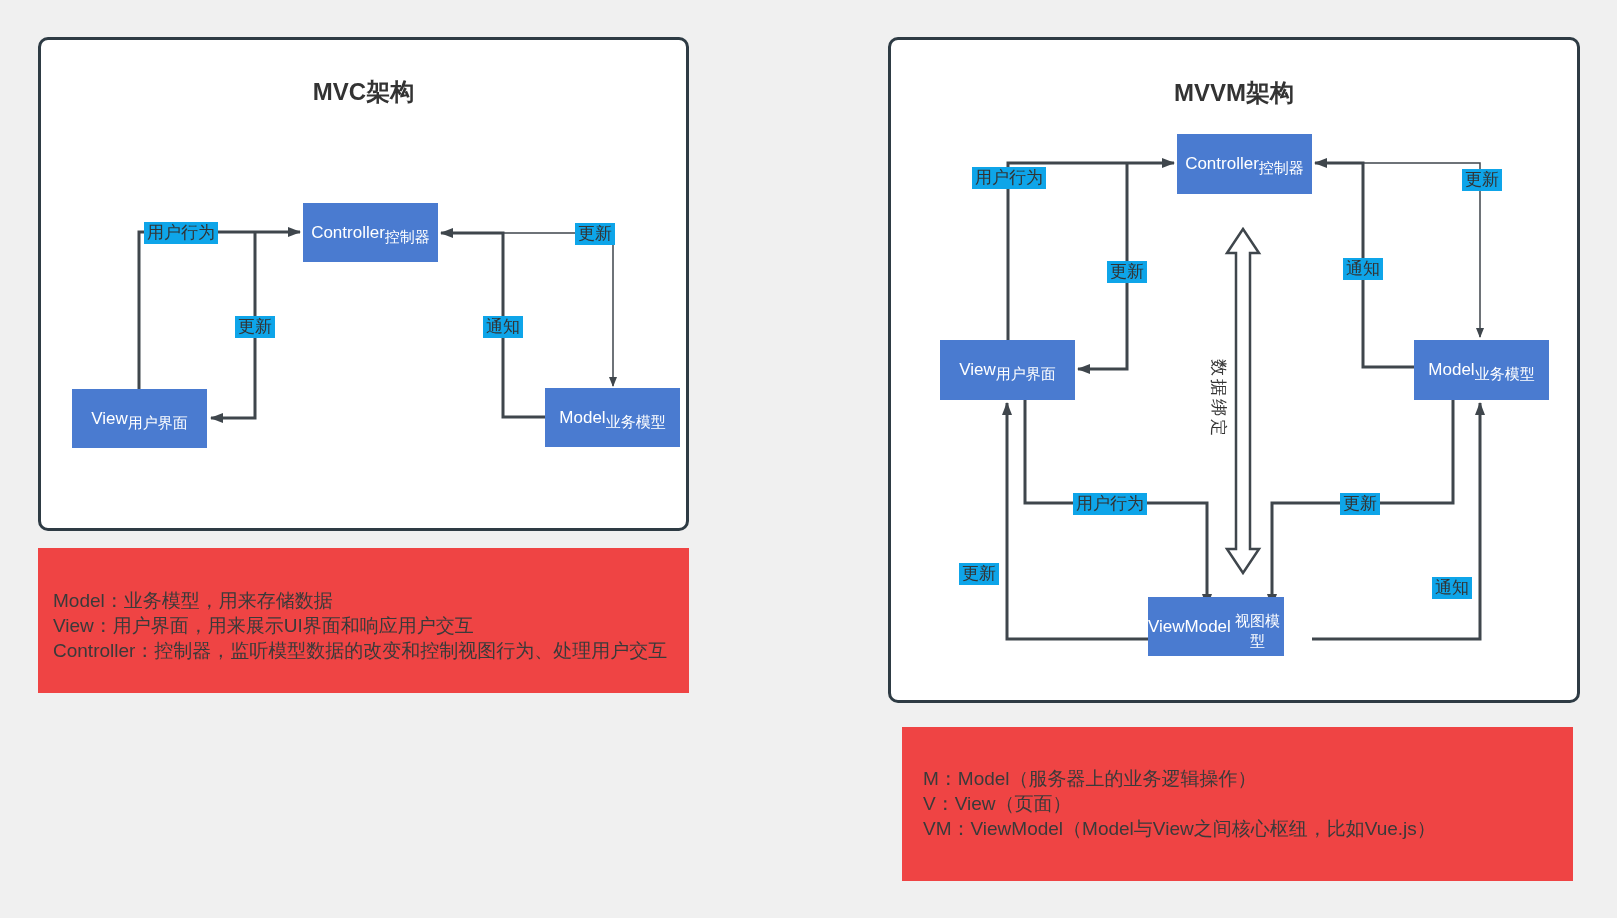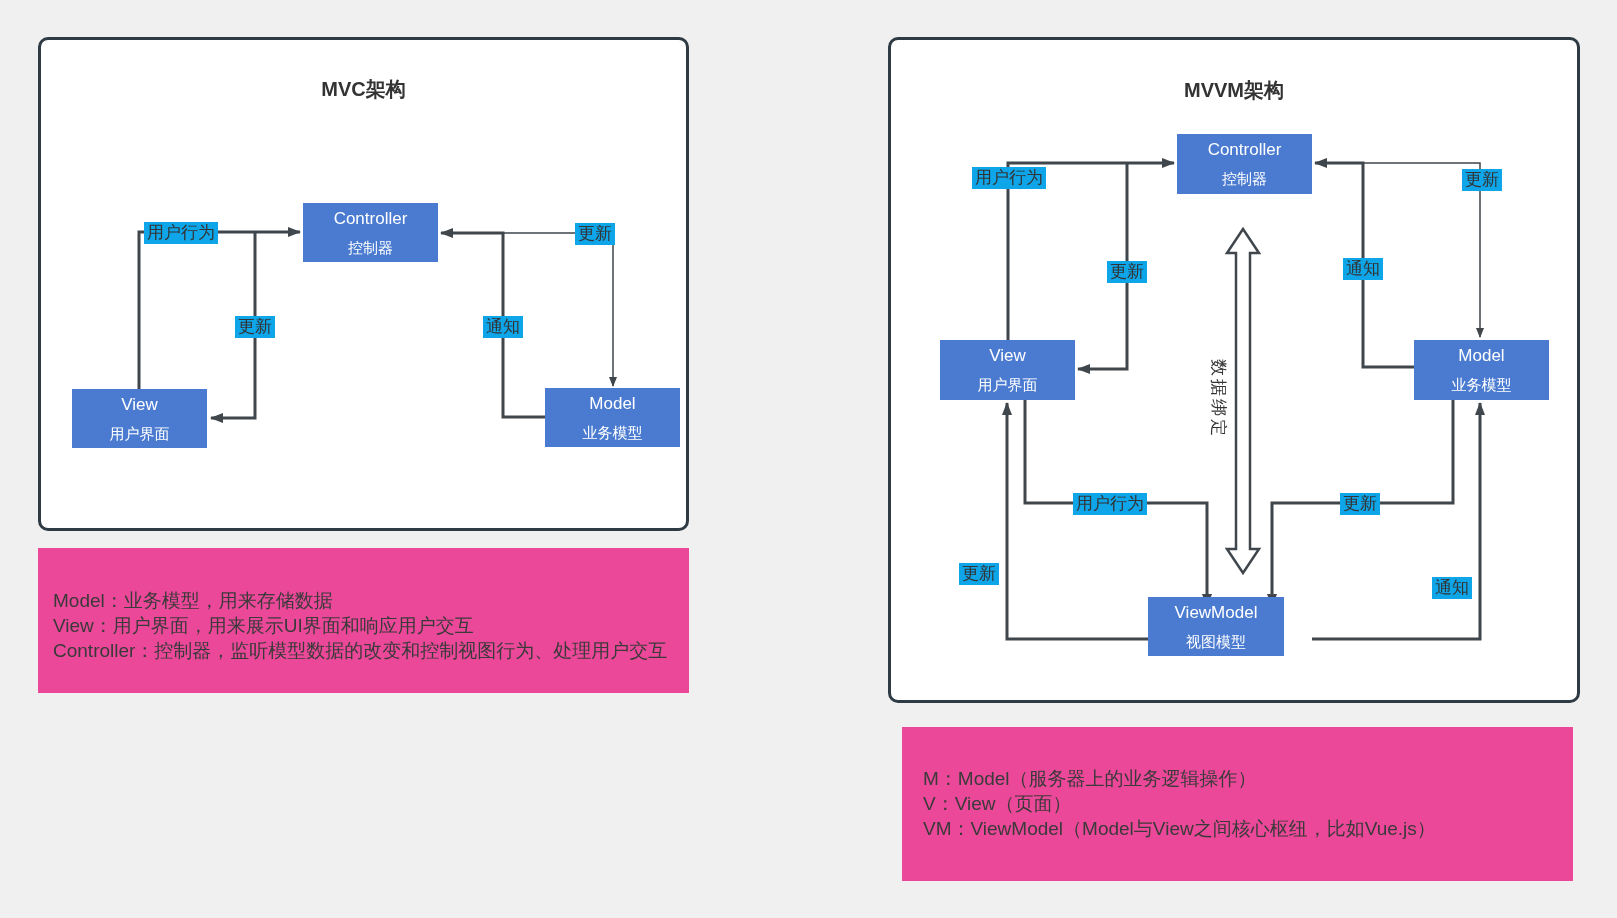--- a/index.html
+++ b/index.html
@@ -15,43 +15,43 @@
     background:var(--panel-bg,#ffffff);
     border:3px solid var(--panel-border,#2e3b44);
     border-radius:10px;
   }
   .edges-layer{position:absolute;left:0;top:0;pointer-events:none;}
   .e-thick{fill:none;stroke:var(--line,#3f464c);stroke-width:3px;}
   .e-thin{fill:none;stroke:var(--line,#3f464c);stroke-width:1.5px;}
   .dbl-arrow{fill:#ffffff;stroke:var(--line,#3f464c);stroke-width:2.5px;}
   .diagram-title{
     position:absolute;text-align:center;
-    font-size:20px;font-weight:bold;color:var(--label-text,#333333);
+    font-size:24px;font-weight:bold;color:var(--label-text,#333333);
   }
   .node{
     position:absolute;box-sizing:border-box;
     background:var(--node-blue,#4a7bd0);
     color:var(--node-text,#ffffff);
-    display:flex;flex-direction:column;align-items:center;justify-content:center;
+    display:flex;flex-direction:row;align-items:center;justify-content:center;
     text-align:center;
   }
   .node .en{font-size:17px;line-height:22px;}
   .node .cn{font-size:15px;line-height:20px;margin-top:8px;}
   .edge-label{
     position:absolute;transform:translate(-50%,-50%);
     background:#0ea5e9;color:var(--label-text,#333333);
     font-size:17px;line-height:20px;padding:1px 3px;white-space:nowrap;
   }
   .edge-label.vertical{
     transform:translate(-50%,-50%) rotate(90deg);
     background:transparent;letter-spacing:3px;
   }
   .legend{
     position:absolute;box-sizing:border-box;
-    background:#ec4899;color:var(--legend-text,#3a3a3a);
+    background:#ef4444;color:var(--legend-text,#3a3a3a);
   }
   .legend-line{font-size:19px;line-height:25px;white-space:nowrap;}
 </style>
 </head>
 <body>
 
 <div class="page">
 
   <div class="panel" style="left:38px;top:37px;width:651px;height:494px"></div>
   <div class="panel" style="left:888px;top:37px;width:692px;height:666px"></div>

